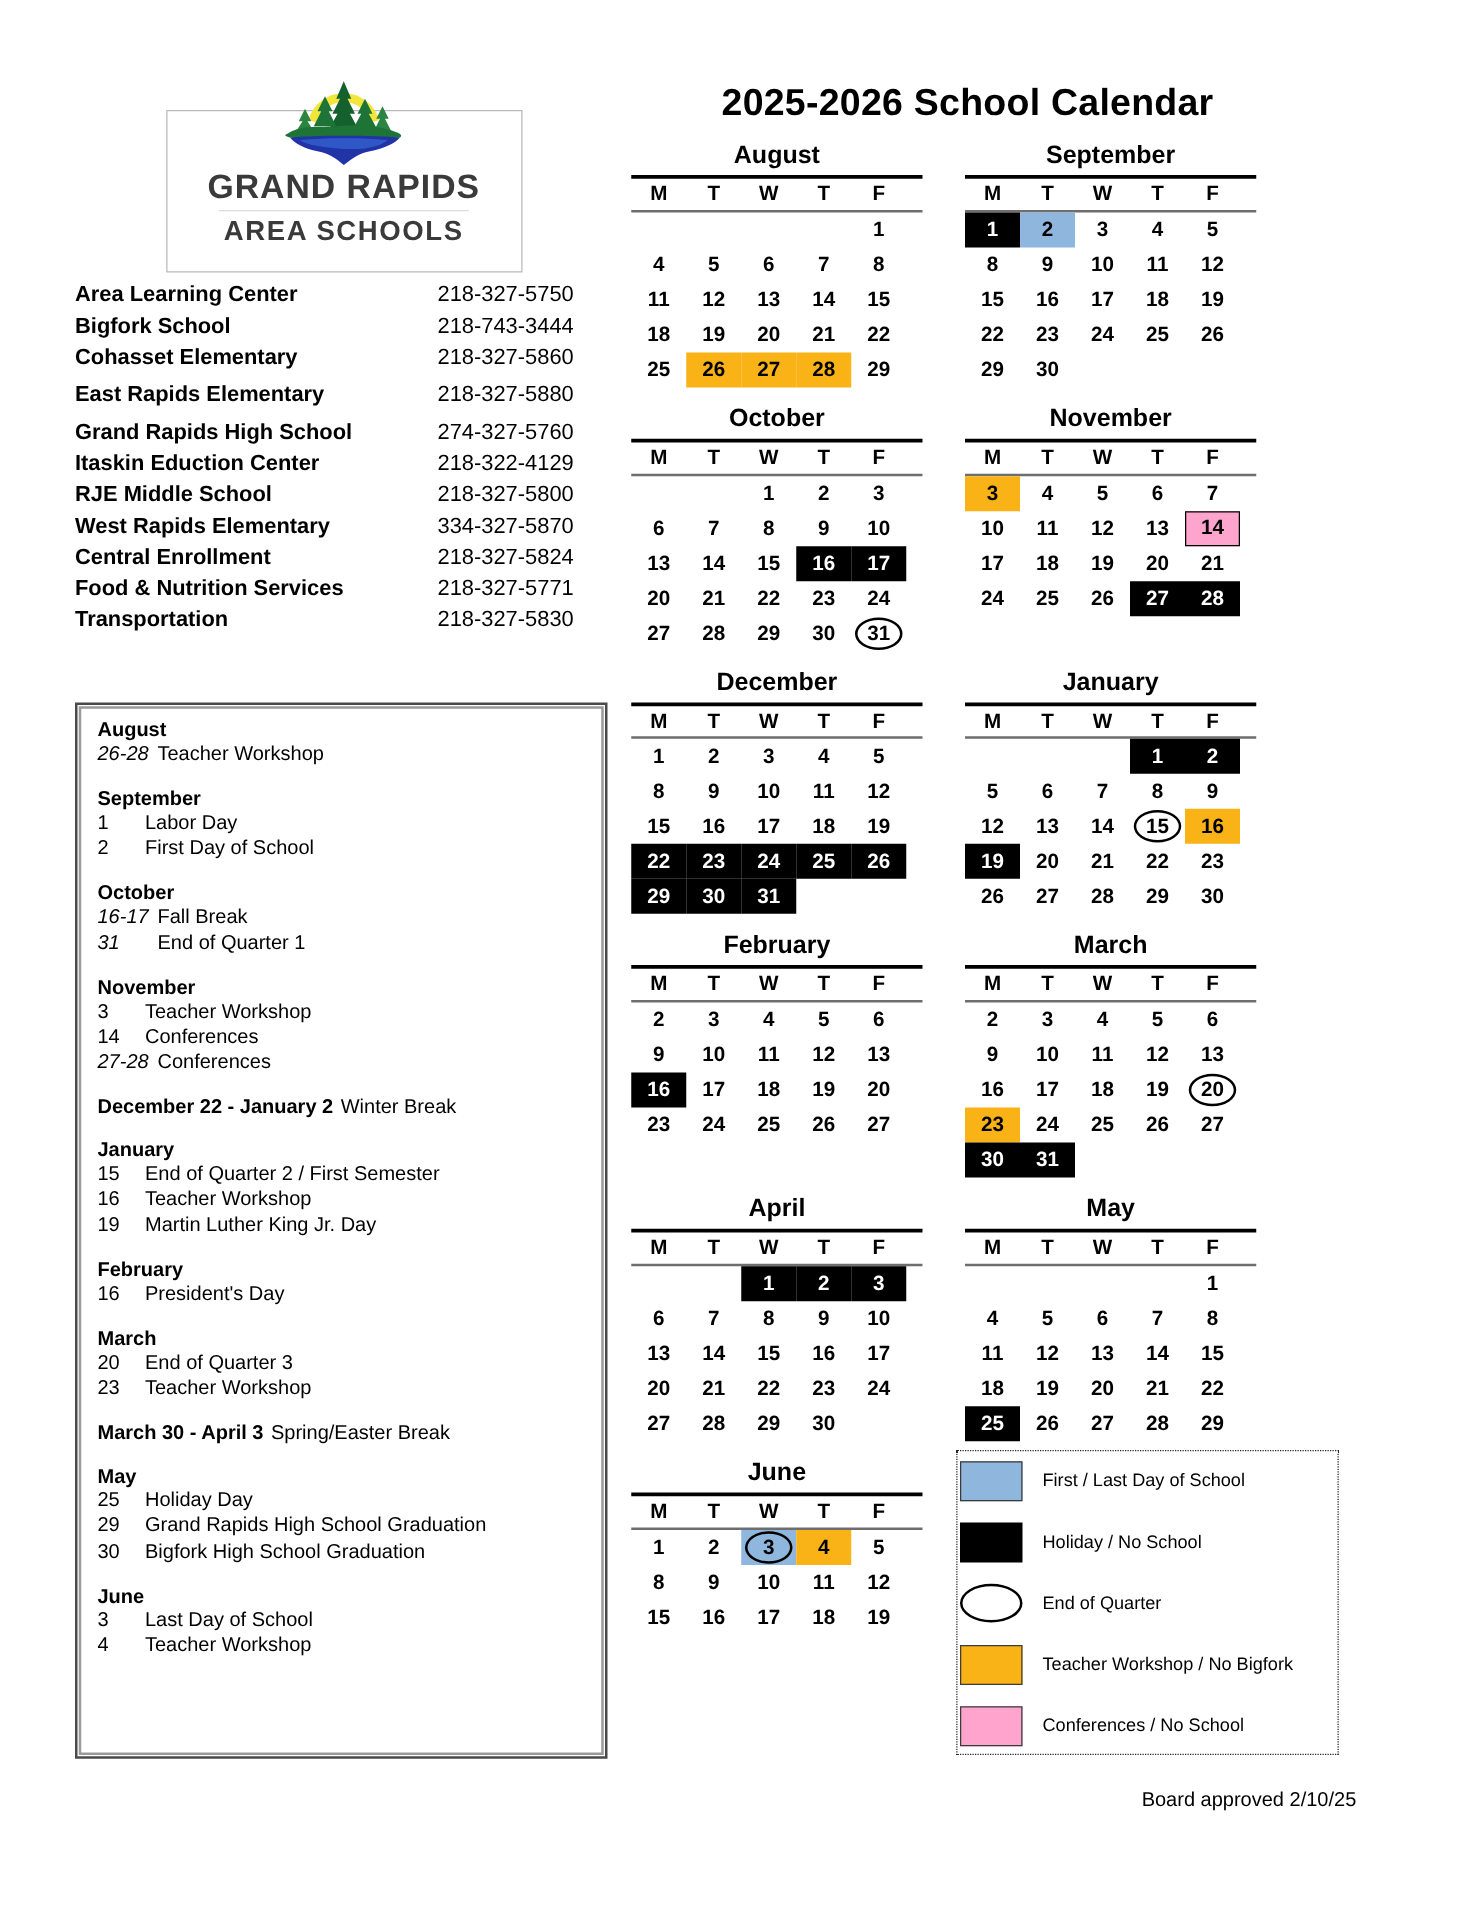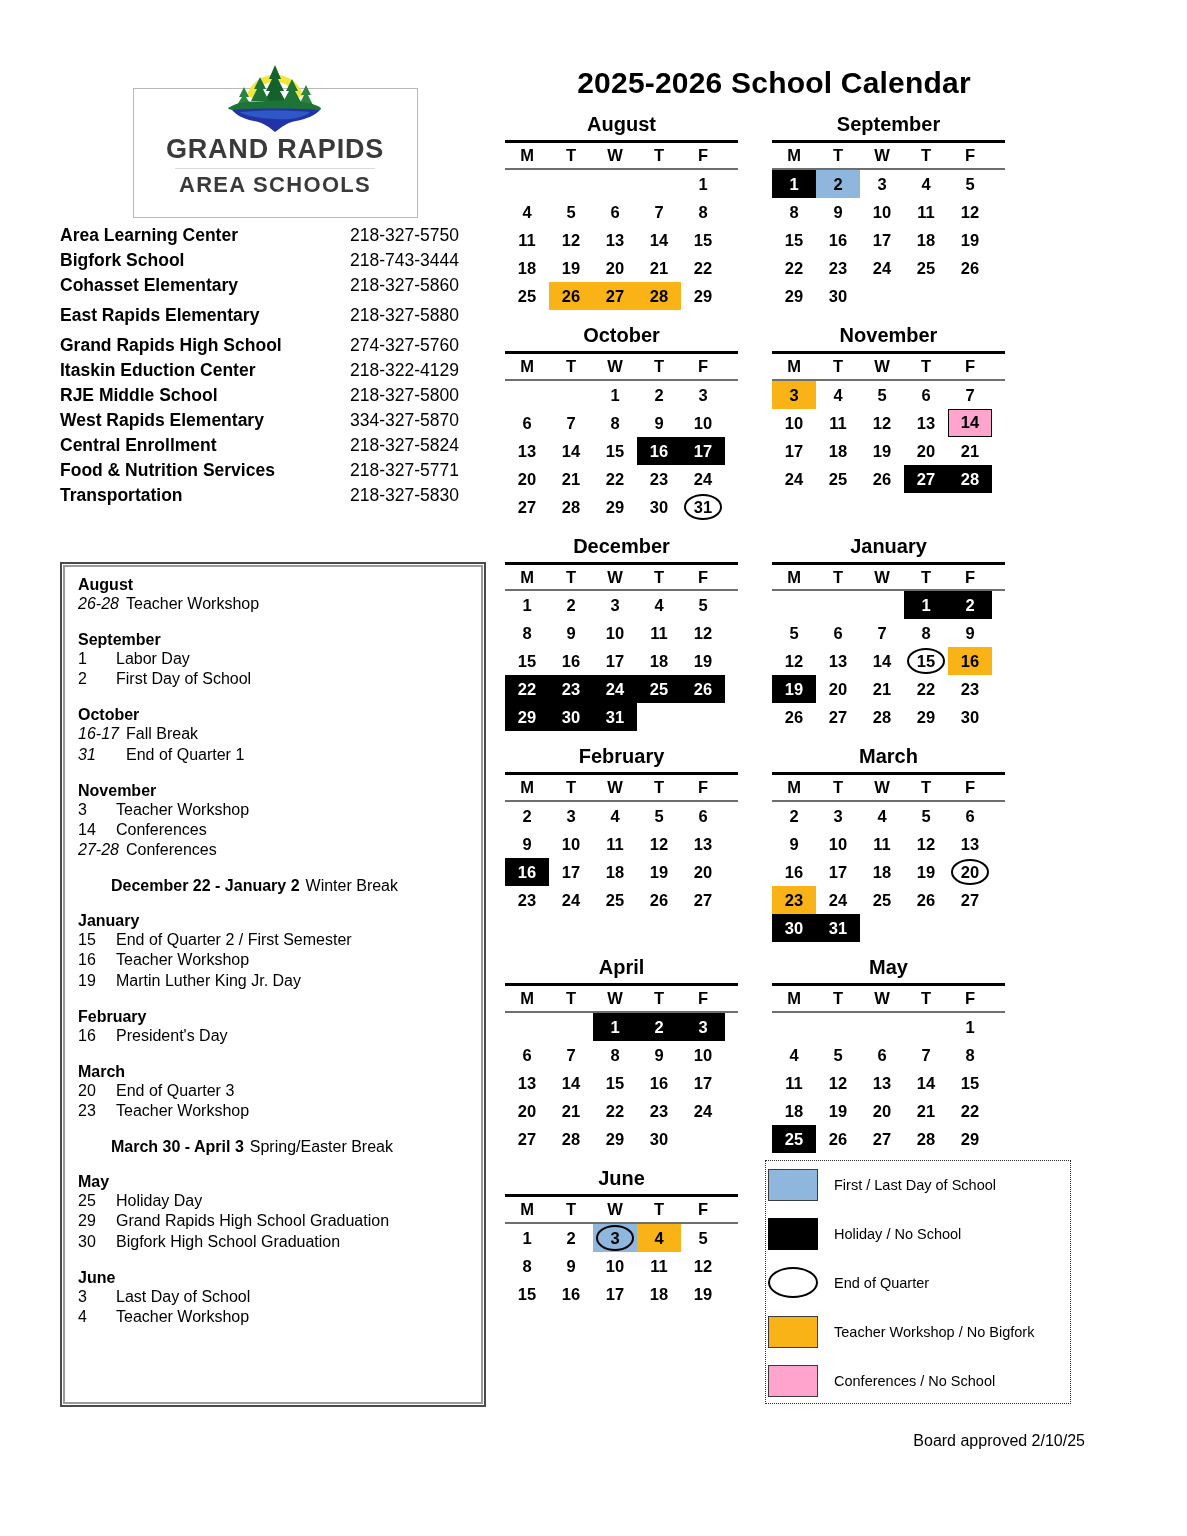--- a/index.html
+++ b/index.html
@@ -41,21 +41,21 @@
     border:2px solid #4a4a4a; background:#fff;
     box-shadow: inset 0 0 0 1px #fff, inset 0 0 0 3px #9a9a9a;
     padding:12px 16px;
   }
   .ev-month { font-size:16px; font-weight:bold; margin-top:17px; }
   .ev-month.first { margin-top:0; }
   .ev-item { display:flex; font-size:16px; line-height:1.26; }
   .ev-item .d { flex:0 0 38px; }
   .ev-item .d.wide { flex:0 0 48px;font-style:italic; }
   .ev-span { font-size:16px; margin-top:17px; }
-  .ev-span b { font-weight:bold;margin-left:33px; }
+  .ev-span b { font-weight:bold; }
   .ev-span span.lbl { font-weight:normal; margin-left:6px; }
 
   
   #cal-title {
     position:absolute; left:524px; top:66px; width:500px;
     text-align:center; font-size:30px; font-weight:bold; letter-spacing:.2px;
   }
   #cal-grid { position:absolute; left:505px; top:112px; width:500px; }
 
   .cal-row { display:flex; }

